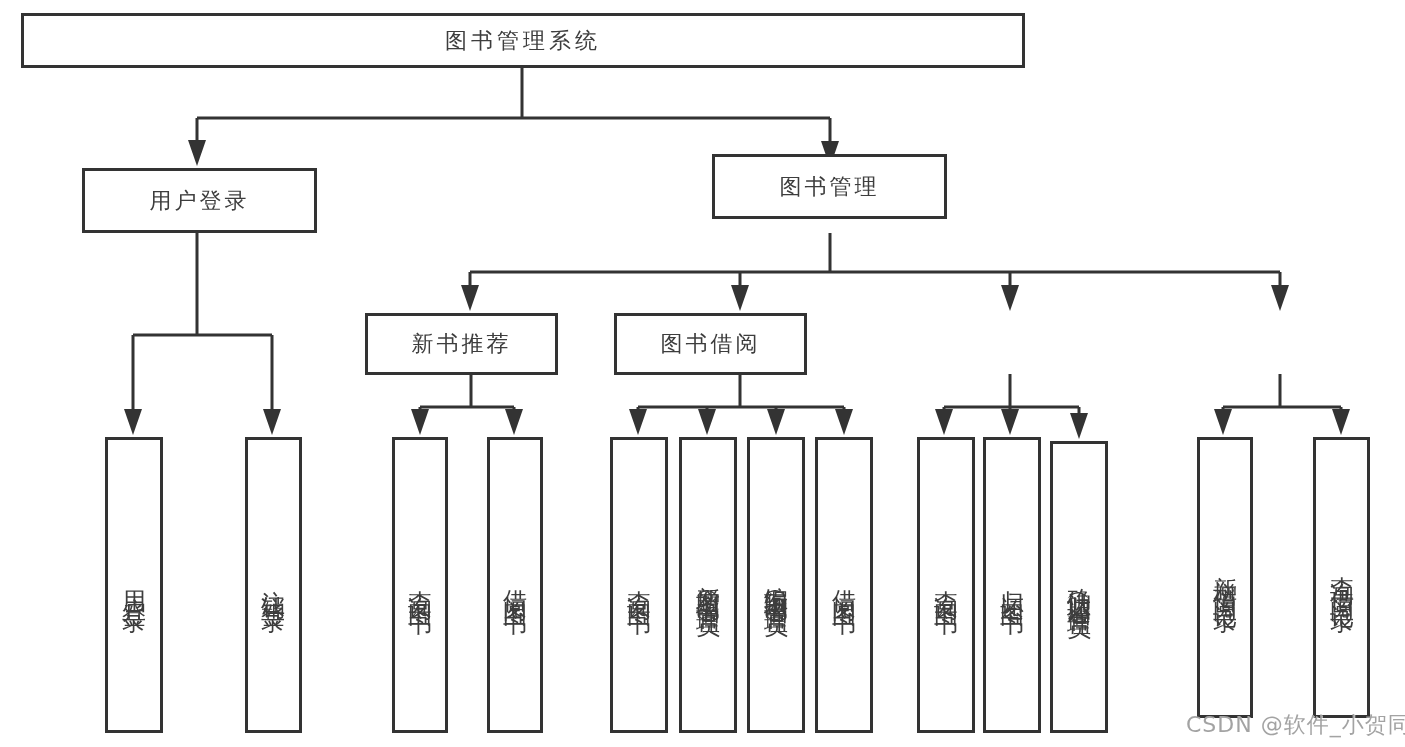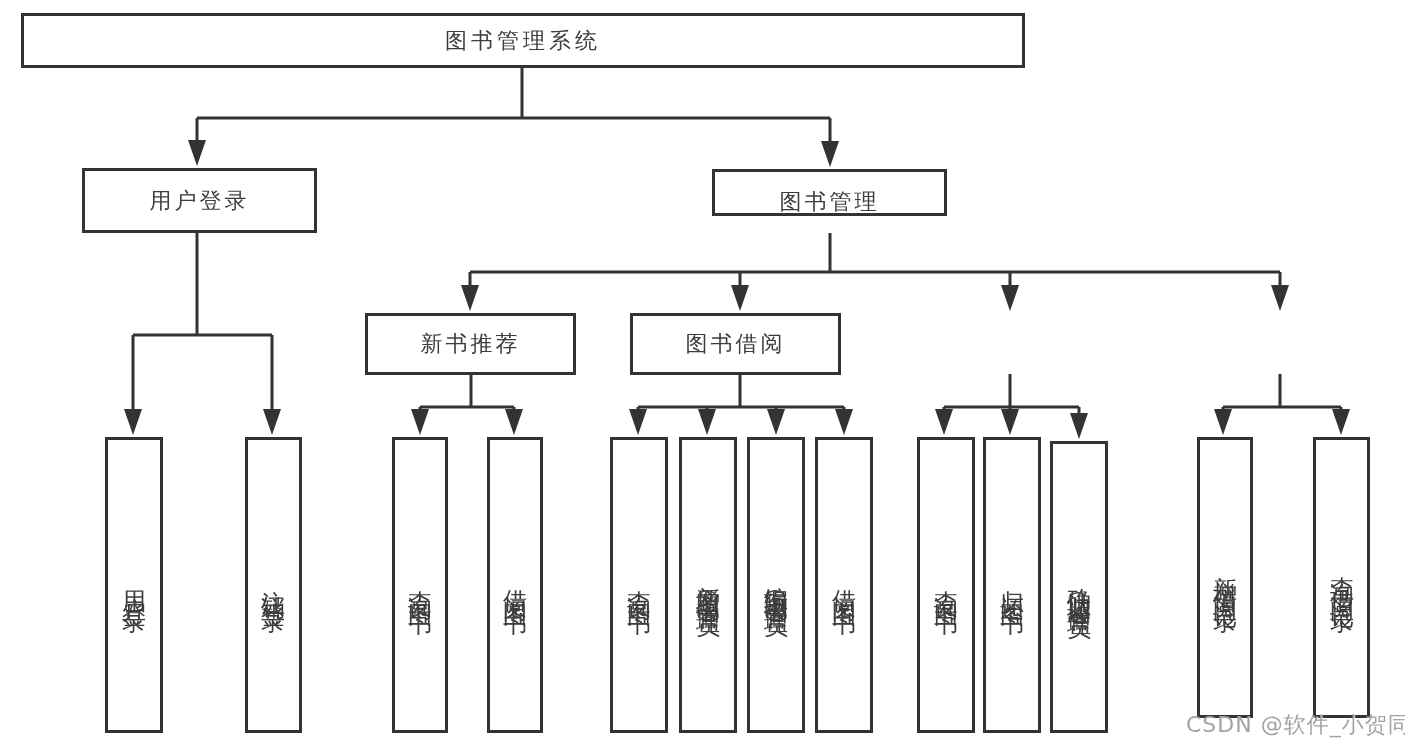--- a/index.html
+++ b/index.html
@@ -26,24 +26,24 @@
     border:3px solid var(--line);
     background:var(--bg);
     color:var(--text);
     text-align:center;
     z-index:2;
     white-space:nowrap;
   }
   .h-node{font-size:22px;letter-spacing:3px;}
   .root{left:21px;top:13px;width:1004px;height:55px;line-height:49px;letter-spacing:4px;}
   .n-user{left:82px;top:168px;width:235px;height:65px;line-height:59px;}
-  .n-mgmt{left:712px;top:169px;width:235px;height:47px;line-height:59px;}
-  .l3{top:313px;width:211px;height:62px;line-height:56px;}
+  .n-mgmt{left:712px;top:154px;width:235px;height:65px;line-height:59px;}
+  .l3{top:313px;width:193px;height:62px;line-height:56px;}
   .n-rec{left:365px;}
-  .n-bb{left:630px;}
+  .n-bb{left:614px;}
   .n-cb{left:903px;}
   .n-br{left:1174px;}
   .leaf{
     top:437px;width:58px;height:296px;
     writing-mode:vertical-rl;
     text-orientation:mixed;
     font-size:24px;
     letter-spacing:7px;
     line-height:52px;
   }

